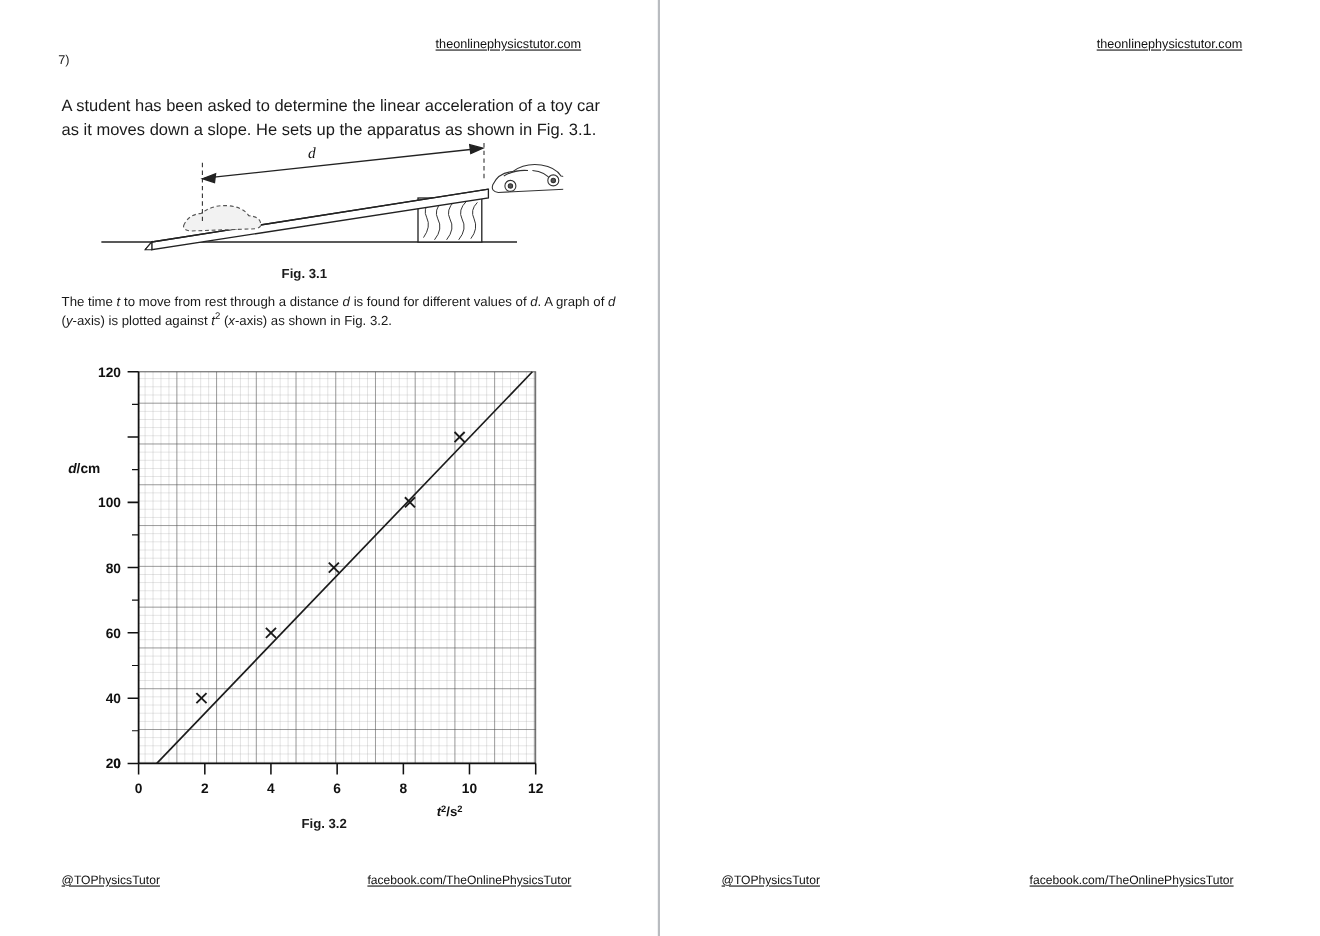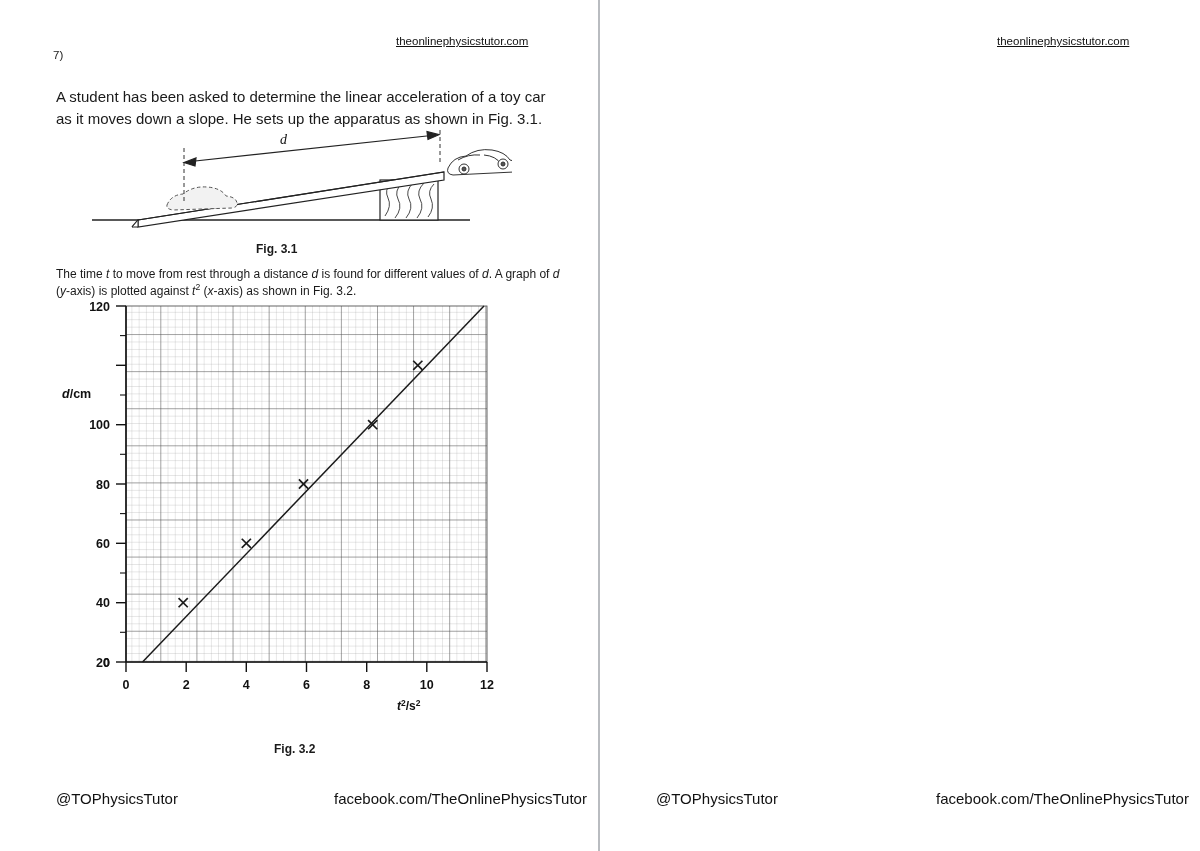--- a/index.html
+++ b/index.html
@@ -43,21 +43,22 @@
     font-size: 11.5px;
     text-decoration: underline;
     color: #111;
     white-space: nowrap;
   }
   .hdr-left  { left: 396px; top: 35px; }
   .hdr-right { left: 399px; top: 35px; }
 
   .footer-item {
     position: absolute;
-    font-size: 15px;
+    font-size: 11px;
+    text-decoration: underline;
     color: #111;
     white-space: nowrap;
     bottom: 44px;
   }
   .foot-handle-l { left: 56px; }
   .foot-fb-l     { left: 334px; }
   .foot-handle-r { left: 58px; }
   .foot-fb-r     { left: 338px; }
 
   
@@ -94,21 +95,21 @@
   
   .apparatus {
     position: absolute;
     left: 92px; top: 128px;
     width: 420px; height: 108px;
   }
 
   
   .graph-wrap {
     position: absolute;
-    left: 52px; top: 297px;
+    left: 52px; top: 329px;
     width: 470px; height: 420px; text-align: center;
   }
 </style>
 </head>
 <body>
 
 <div class="page-spread">
 
   <div class="page page-left">
 

